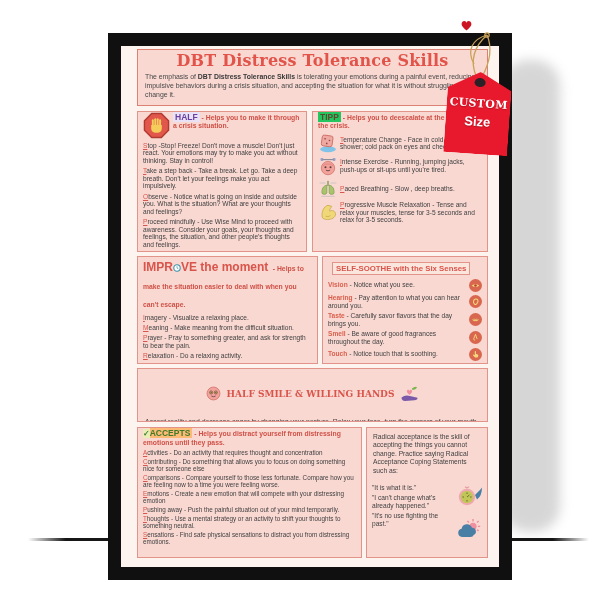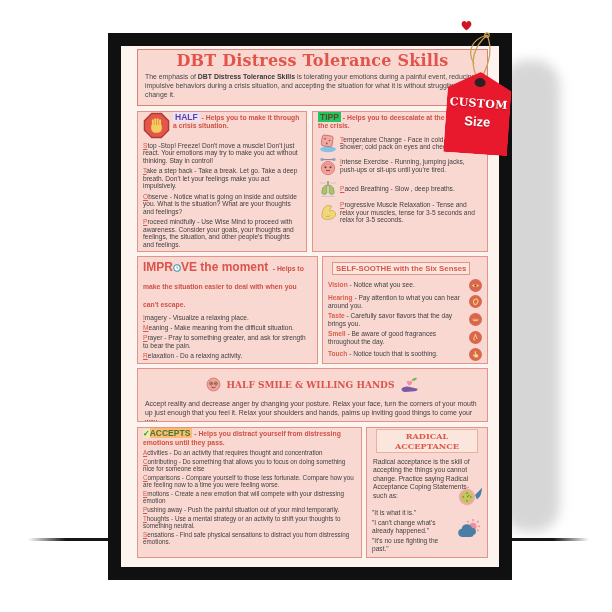--- a/index.html
+++ b/index.html
@@ -48,21 +48,21 @@
   #soothe-box .item .icn{order:2;flex:0 0 13px;height:13px;margin-left:3px;background:#d9674f;border-radius:50%;display:flex;align-items:center;justify-content:center}
   #soothe-box .item .icn svg{width:9px;height:9px;display:block}
   #soothe-box .fl{color:#d95f4c;text-decoration:none;font-weight:bold}
   #soothe-box .term-rest{color:#d95f4c;font-weight:bold}
 
   .soothe-head{display:inline-block;font-size:7.8px;font-weight:bold;color:#d9544a;background:#fbe6de;border:1px solid #e2948a;padding:1px 3px;margin:0 4px 1px}
 
   .imp-word{font-weight:bold;color:#d9544a;font-size:12px}
   .imp-word svg{width:8px;height:8px;vertical-align:-1px}
 
-  .half-head{display:flex;align-items:center;justify-content:center;gap:5px;margin:7px}
+  .half-head{display:flex;align-items:center;justify-content:center;gap:5px;margin:16px}
   .half-title{font-family:"DejaVu Serif",serif;font-weight:bold;font-size:9px;color:#d9544a}
   .half-body{font-size:6.9px;line-height:1.3;color:#3f3f3f;margin:3px 2px 0}
 
   .rad-head{text-align:center;font-family:"DejaVu Serif",serif;font-weight:bold;font-size:8.2px;color:#e0564a;background:#fbe6de;border:1px solid #eab0a4;padding:1px 0;margin:1px 4px 0}
   .rad-body{font-size:6.7px;line-height:1.25;color:#3f3f3f;margin:5px 1px 0}
   .quotes{margin-top:9px;width:80px;font-size:6.7px;line-height:1.3;color:#3f3f3f}
   .rad-icon{position:absolute;right:4px}
   #rad-clock{top:58px;width:27px;height:22px}
   #rad-cloud{top:90px;width:28px;height:22px}
 
@@ -300,21 +300,20 @@
           <div class="item">
             <span class="txt"><span class="fl">T</span><span class="term-rest">houghts</span><span class="desc"> - Use a mental strategy or an activity to shift your thoughts to something neutral.</span></span>
           </div>
           <div class="item">
             <span class="txt"><span class="fl">S</span><span class="term-rest">ensations</span><span class="desc"> - Find safe physical sensations to distract you from distressing emotions.</span></span>
           </div>
         </div>
     </section>
 
     <section class="box" id="radical-box">
-      <div class="rad-head">RADICAL ACCEPTANCE</div>
       <p class="rad-body">Radical acceptance is the skill of accepting the things you cannot change. Practice saying Radical Acceptance Coping Statements such as:</p>
       <div class="quotes">
           <div class="item">"It is what it is."</div>
           <div class="item">"I can't change what's already happened."</div>
           <div class="item">"It's no use fighting the past."</div>
         </div>
       <span class="rad-icon" id="rad-clock"><svg viewBox="0 0 27 22" width="27" height="22">
             <path d="M19 9 Q24 4 26 1.5 Q26 10 21 13.5Z" fill="#4a7fa5"></path>
             <path d="M11 2 L13 0.8 M11 2 L9 0.8" stroke="#e89aa6" stroke-width="1.2"></path>
             <circle cx="11" cy="11" r="8.2" fill="#f0a8b0"></circle>

